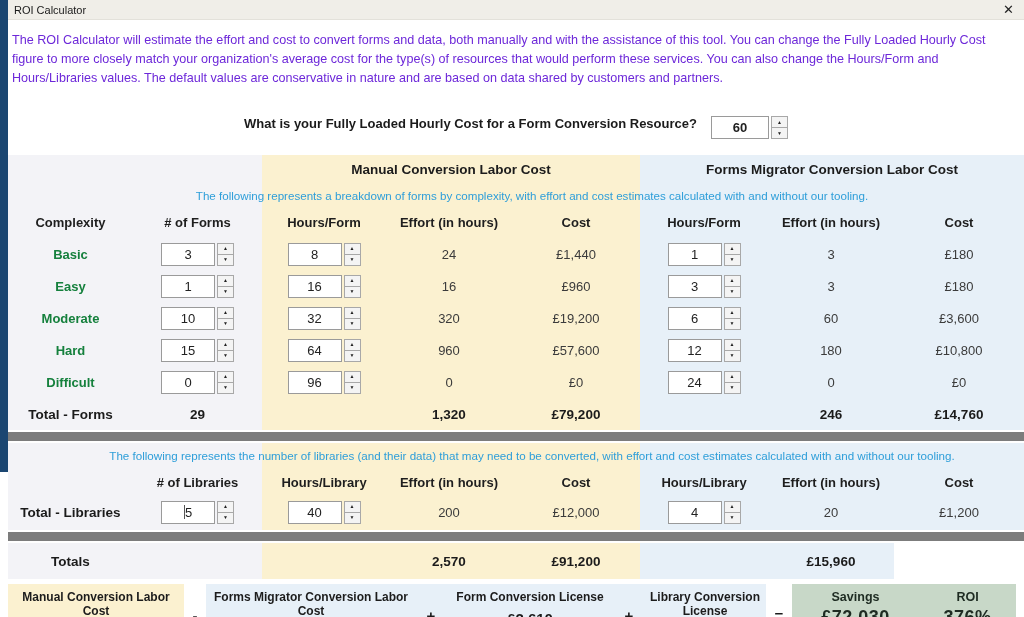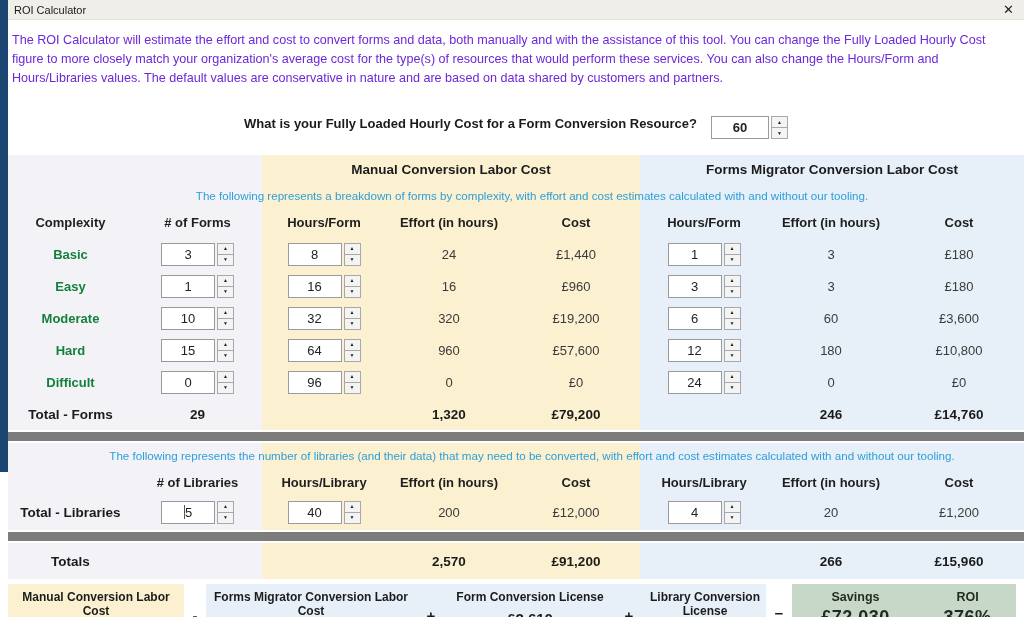--- a/index.html
+++ b/index.html
@@ -392,21 +392,20 @@
 
     <div class="gray-bar"></div>
 
     <div class="grow totals-row">
       <div class="cell bgL tot">Totals</div>
       <div class="cell bgL"></div>
       <div class="cell bgY"></div>
       <div class="cell bgY tot">2,570</div>
       <div class="cell bgY tot">£91,200</div>
       <div class="cell bgB"></div>
-      <div class="cell bgB tot">266</div>
       <div class="cell bgB tot">£15,960</div>
     </div>
 
   </div>
 
   <div class="summary">
     <div class="sum-box box-yellow">
       <div class="sum-label">Manual Conversion Labor Cost</div>
       <div class="sum-value">£91,200</div>
     </div>

